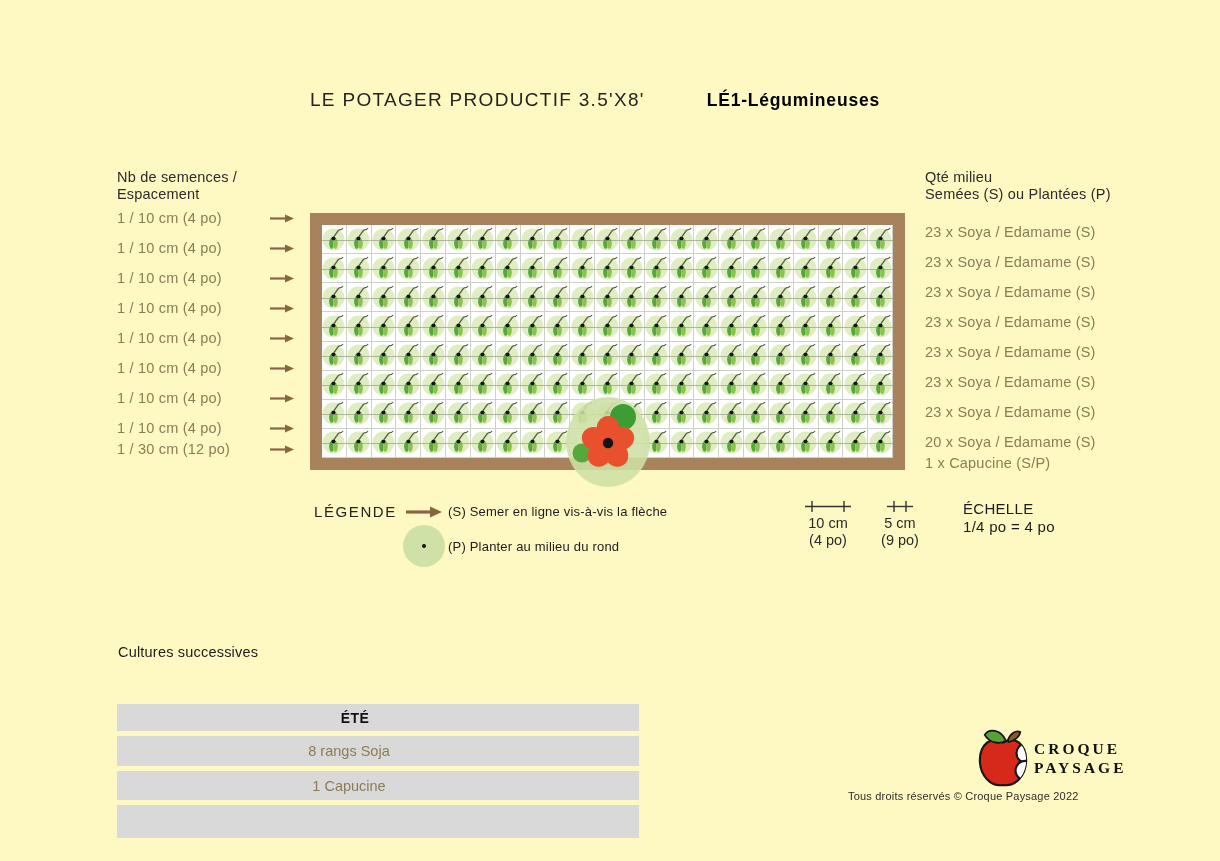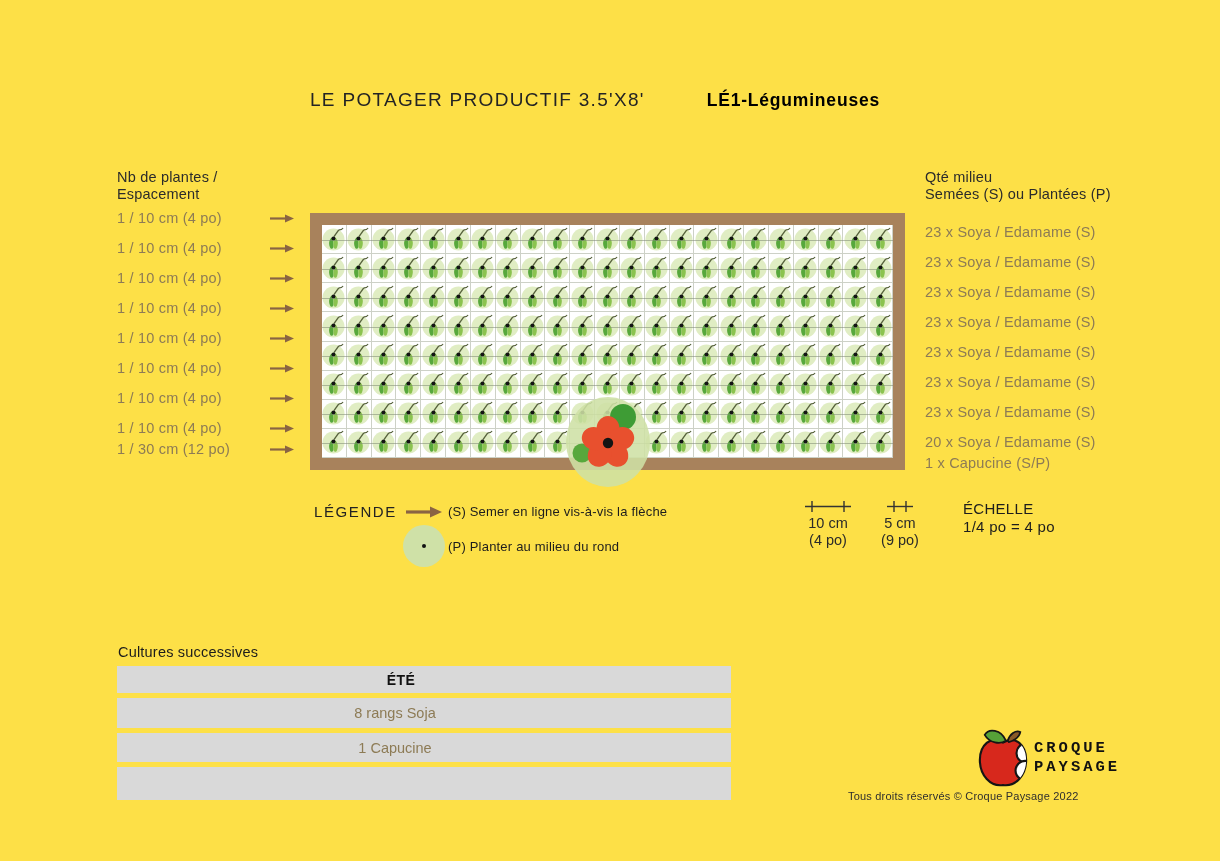--- a/index.html
+++ b/index.html
@@ -5,21 +5,21 @@
   :root{
     --olive:#8d7b55;
     --frame:#a8825c;
     --arrow:#8a6443;
     --rowgray:#d9d9d9;
     --cellline:#cdd1c7;
   }
   *{margin:0;padding:0;box-sizing:border-box}
   html,body{background:#fff}
   body{font-family:"Liberation Sans",sans-serif}
-  .page{position:relative;width:1220px;height:861px;background:#fde047;overflow:hidden}
+  .page{position:relative;width:1220px;height:861px;background:#fef9c3;overflow:hidden}
 
   
   .titles{position:absolute;left:310px;top:89px;display:flex;align-items:baseline;gap:62px}
   .title-main{font-size:19px;letter-spacing:1.3px;color:#242424;white-space:nowrap}
   .title-code{font-size:17.5px;font-weight:700;letter-spacing:0.8px;color:#000;white-space:nowrap}
 
   
   .side-header{position:absolute;font-size:14.5px;color:#2b2b2b;line-height:17px;letter-spacing:0.2px}
   .left-header{left:117px;top:169px}
   .right-header{left:925px;top:169px}
@@ -50,29 +50,29 @@
   .plant-circle::after{content:"";position:absolute;left:50%;top:50%;width:4px;height:4px;margin:-2px 0 0 -2px;border-radius:50%;background:#111}
 
   
   .scale-markers{position:absolute;left:802px;top:500px;display:flex;gap:20px;text-align:center;font-size:14.5px;color:#2a2a2a;line-height:17px}
   .scale-marker{min-width:52px}
   .scale-marker svg{display:block;margin:0 auto 2px auto}
   .scale-info{position:absolute;left:963px;top:500px;font-size:15px;color:#1d1d1d;line-height:17.5px;letter-spacing:0.3px}
 
   
   .succ-title{position:absolute;left:118px;top:644px;font-size:14.5px;color:#1c1c1c;letter-spacing:0.2px}
-  .succ-table{position:absolute;left:117px;top:666px;width:614px}
+  .succ-table{position:absolute;left:117px;top:704px;width:522px}
   .succ-header{height:27px;background:var(--rowgray);display:flex;align-items:center;justify-content:center;font-weight:700;font-size:14px;color:#111;padding-right:46px;letter-spacing:0.5px}
   .succ-row{margin-top:5px;background:var(--rowgray);display:flex;align-items:center;justify-content:center;font-size:14.5px;color:var(--olive);padding-right:58px;height:30px}
   .succ-rows .succ-row:nth-child(2){height:29px}
   .succ-rows .succ-row:nth-child(3){height:33px}
 
   
   .logo{position:absolute;left:976px;top:726px;display:flex;align-items:flex-start}
-  .brand-text{margin-left:4px;margin-top:13px;font-family:Liberation Mono, monospace;font-weight:700;font-size:15.5px;letter-spacing:3px;color:#111;line-height:19px}
+  .brand-text{margin-left:4px;margin-top:13px;font-family:Liberation Serif, serif;font-weight:700;font-size:15.5px;letter-spacing:3px;color:#111;line-height:19px}
   .copyright{position:absolute;left:848px;top:790px;font-size:11px;color:#2e2e2e;letter-spacing:0.2px}
 
   .svg-defs{position:absolute;width:0;height:0;overflow:hidden}
 </style>
 </head>
 <body>
 
 <svg class="svg-defs" aria-hidden="true">
   <defs>
     <symbol id="soya-icon" viewBox="0 0 24 28">
@@ -87,21 +87,21 @@
 </svg>
 
 <div class="page">
 
   <div class="titles">
     <span class="title-main">LE POTAGER PRODUCTIF 3.5'X8'</span>
     <span class="title-code">LÉ1-Légumineuses</span>
   </div>
 
   <div class="side-header left-header">
-    <div>Nb de plantes /</div>
+    <div>Nb de semences /</div>
     <div>Espacement</div>
   </div>
 
   <div class="side-header right-header">
     <div>Qté milieu</div>
     <div>Semées (S) ou Plantées (P)</div>
   </div>
 
   <div class="left-rows">
       <div class="spec-row">

